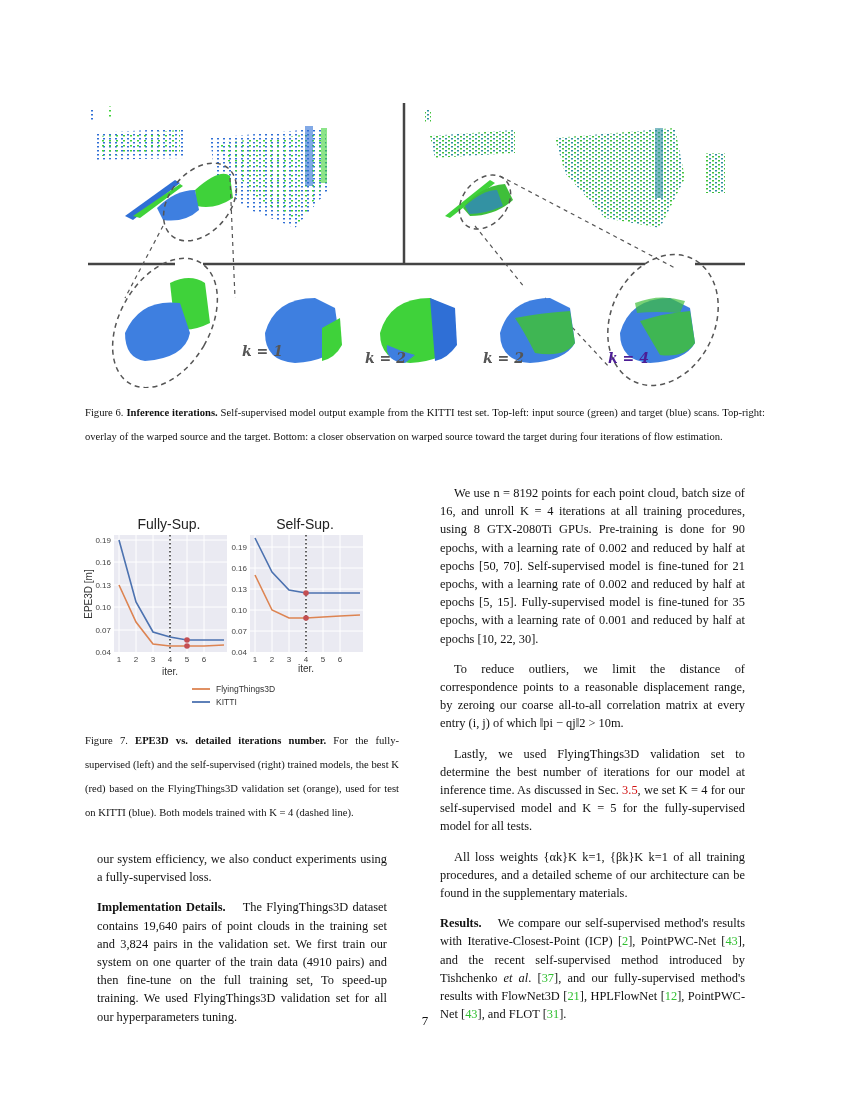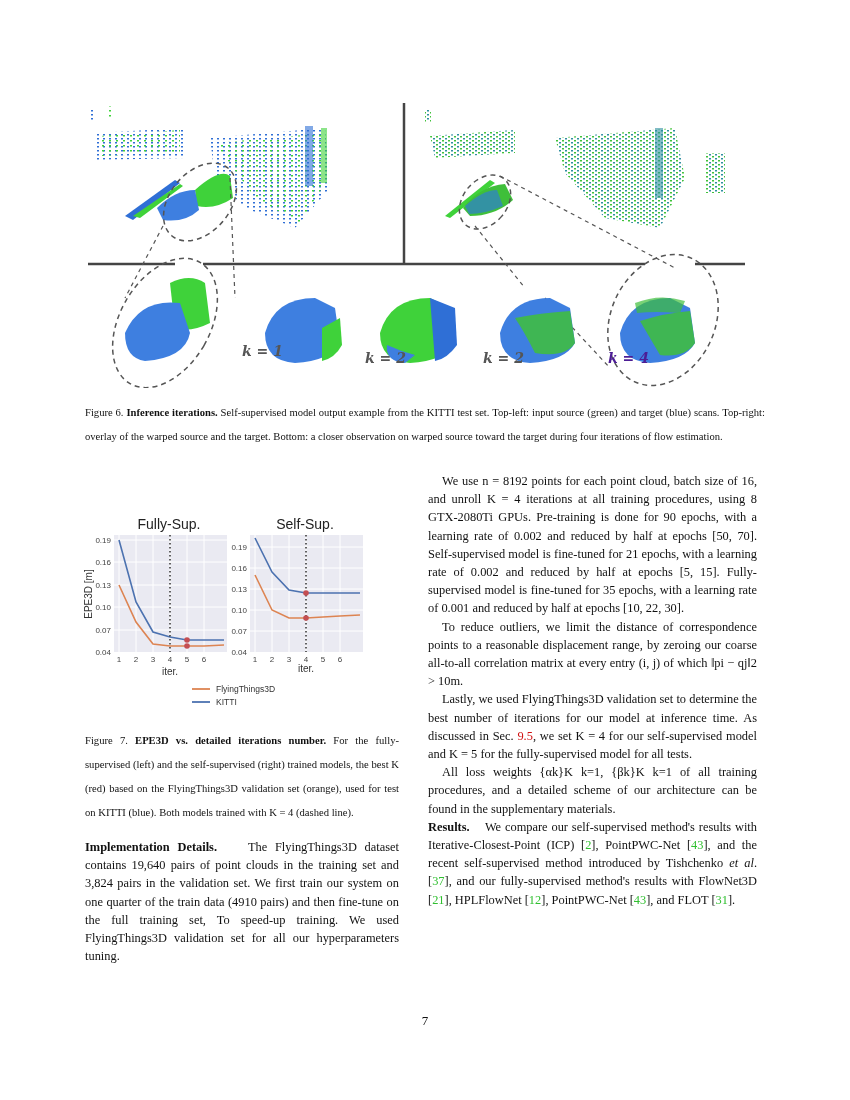--- a/index.html
+++ b/index.html
@@ -2,21 +2,21 @@
 <html><head>
 <meta charset="utf-8">
 <style>
   html,body{margin:0;padding:0;background:#fff;}
   body{width:850px;height:1100px;position:relative;overflow:hidden;font-family:"Liberation Serif",serif;color:#111;}
   .abs{position:absolute;}
   .fig6{left:85px;top:98px;width:680px;height:290px;}
   .cap{font-size:10.6px;line-height:24px;text-align:justify;}
   .cap b{font-weight:bold;}
   .body{font-size:12.4px;line-height:18.2px;text-align:justify;}
-  .body p{margin:0;}
+  .body p{margin:12px;}
   .body p.ind{text-indent:14px;}
   .green{color:#2fbf2f;}
   .red{color:#d01010;}
   .sans{font-family:"Liberation Sans",sans-serif;}
   .klabel{font-family:"DejaVu Serif",serif;font-weight:bold;font-style:italic;font-size:14px;color:#555;}
   .pagenum{left:0;width:850px;text-align:center;top:1013px;font-size:13px;}
 </style>
 </head>
 <body>
 
@@ -195,24 +195,25 @@
   </svg>
 </div>
 
 <div class="abs cap" style="left:85px;top:729px;width:314px;">
   <span>Figure 7.</span>
   <b>EPE3D vs. detailed iterations number.</b>
   <span>For the fully-supervised (left) and the self-supervised (right) trained models, the best K (red) based on the FlyingThings3D validation set (orange), used for test on KITTI (blue). Both models trained with K = 4 (dashed line).</span>
 </div>
 
 <div class="abs body" style="left:85px;top:838px;width:314px;">
+  <p>our system efficiency, we also conduct experiments using a fully-supervised loss.</p>
   <p><b>Implementation Details.</b>&nbsp;&nbsp;&nbsp; <span>The FlyingThings3D dataset contains 19,640 pairs of point clouds in the training set and 3,824 pairs in the validation set. We first train our system on one quarter of the train data (4910 pairs) and then fine-tune on the full training set, To speed-up training. We used FlyingThings3D validation set for all our hyperparameters tuning.</span></p>
 </div>
 
 <div class="abs body" style="left:428px;top:472px;width:329px;">
   <p class="ind">We use n = 8192 points for each point cloud, batch size of 16, and unroll K = 4 iterations at all training procedures, using 8 GTX-2080Ti GPUs. Pre-training is done for 90 epochs, with a learning rate of 0.002 and reduced by half at epochs [50, 70]. Self-supervised model is fine-tuned for 21 epochs, with a learning rate of 0.002 and reduced by half at epochs [5, 15]. Fully-supervised model is fine-tuned for 35 epochs, with a learning rate of 0.001 and reduced by half at epochs [10, 22, 30].</p>
   <p class="ind">To reduce outliers, we limit the distance of correspondence points to a reasonable displacement range, by zeroing our coarse all-to-all correlation matrix at every entry (i, j) of which ‖pi − qj‖2 &gt; 10m.</p>
-  <p class="ind"><span>Lastly, we used FlyingThings3D validation set to determine the best number of iterations for our model at inference time. As discussed in Sec. </span><span class="red">9.5</span><span>, we set K = 4 for our self-supervised model and K = 5 for the fully-supervised model for all tests.</span></p>
+  <p class="ind"><span>Lastly, we used FlyingThings3D validation set to determine the best number of iterations for our model at inference time. As discussed in Sec. </span><span class="red">3.5</span><span>, we set K = 4 for our self-supervised model and K = 5 for the fully-supervised model for all tests.</span></p>
   <p class="ind">All loss weights {αk}K k=1, {βk}K k=1 of all training procedures, and a detailed scheme of our architecture can be found in the supplementary materials.</p>
   <p><b>Results.</b>&nbsp;&nbsp;&nbsp; <span>We compare our self-supervised method's results with Iterative-Closest-Point (ICP) [</span><span class="green">2</span><span>], PointPWC-Net [</span><span class="green">43</span><span>], and the recent self-supervised method introduced by Tishchenko </span><i>et al</i><span>. [</span><span class="green">37</span><span>], and our fully-supervised method's results with FlowNet3D [</span><span class="green">21</span><span>], HPLFlowNet [</span><span class="green">12</span><span>], PointPWC-Net [</span><span class="green">43</span><span>], and FLOT [</span><span class="green">31</span><span>].</span></p>
 </div>
 
 <div class="abs pagenum">7</div>
 
 </body></html>

